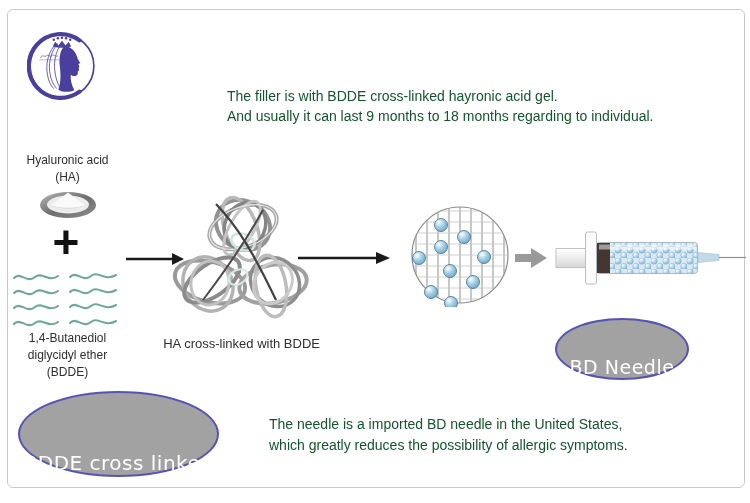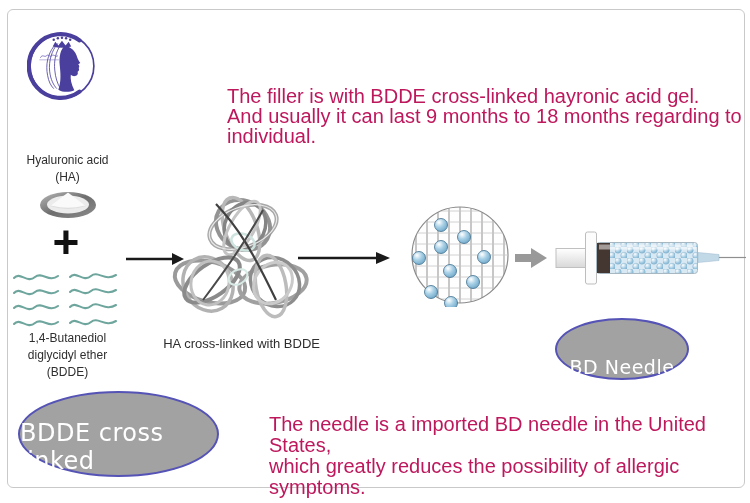--- a/index.html
+++ b/index.html
@@ -1,20 +1,20 @@
 <!DOCTYPE html>
 <html><head>
 <meta charset="utf-8">
 <style>
   html,body{margin:0;padding:0;background:#fff;}
   #stage{position:relative;width:750px;height:503px;background:#ffffff;overflow:hidden;
          font-family:"Liberation Sans",sans-serif;color:#3d3d3d;}
   .abs{position:absolute;}
   #frame{left:7px;top:9px;width:736px;height:477px;border:1px solid #c9c9c9;border-radius:6px;}
-  .body-text{font-size:20px;line-height:20px;color:#be185d;}
+  .body-text{font-size:14px;line-height:20px;color:#14532d;}
   .small-label{font-size:12px;line-height:17px;color:#2e2e2e;text-align:center;}
   .plus{font-size:46px;line-height:40px;font-weight:700;color:#111;text-align:center;}
   .bubble{background:#a2a2a2;border:2px solid #5553b5;border-radius:50%;
           display:flex;align-items:flex-end;justify-content:center;
           color:#ffffff;font-family:"DejaVu Sans",sans-serif;letter-spacing:.5px;}
   .caption{font-size:13px;color:#2e2e2e;text-align:right;}
 </style>
 </head>
 <body>
 
@@ -202,21 +202,21 @@
     <rect x="42" y="18" width="13" height="30" fill="#443630"></rect>
     <rect x="44" y="19.5" width="97" height="5" fill="#ffffff" opacity="0.5"></rect>
     <polygon points="143,27.5 164,29.5 164,35.5 143,37.5" fill="#c2d9e8" stroke="#9bb8cc" stroke-width="0.5"></polygon>
     <line x1="164" y1="32.5" x2="191" y2="32.5" stroke="#8f8f8f" stroke-width="1.2"></line>
   </svg>
 
   <div class="abs bubble" style="left:555px;top:318px;width:130px;height:58px;font-size:19px">
     <span>BD Needle</span>
   </div>
 
-  <div class="abs bubble" style="left:18px;top:391px;width:197px;height:82px;font-size:24px">
+  <div class="abs bubble" style="left:18px;top:391px;width:197px;height:82px;font-size:20px">
     <span>BDDE cross linked</span>
   </div>
 
   <div class="abs body-text" style="left:269px;top:414px;width:460px;line-height:21px">
     <div>The needle is a imported BD needle in the United States,</div>
     <div>which greatly reduces the possibility of allergic symptoms.</div>
   </div>
 
 </div>
 

